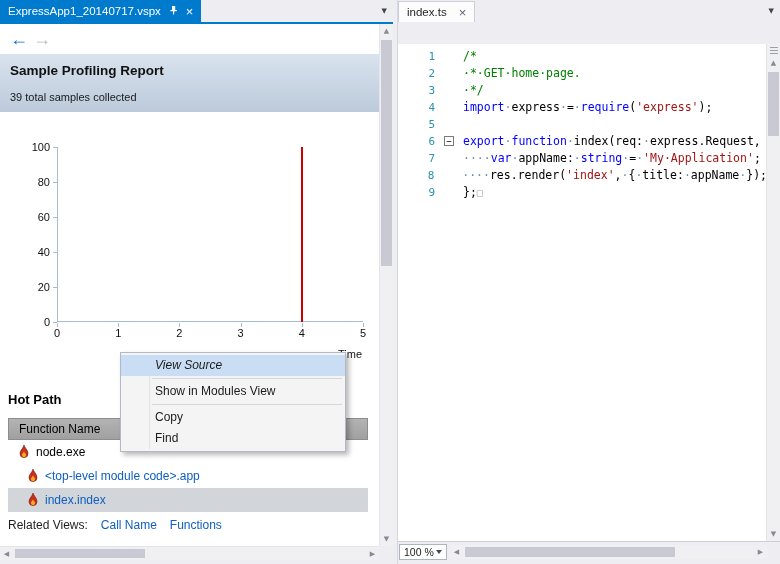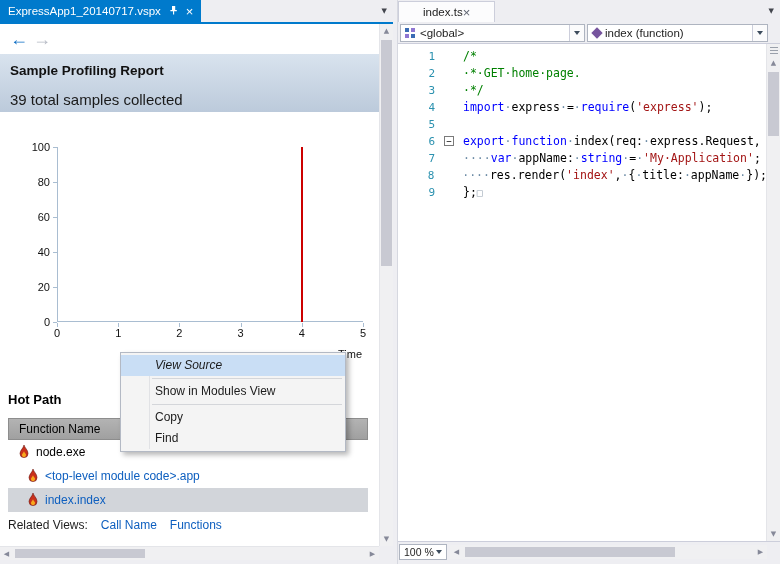--- a/index.html
+++ b/index.html
@@ -12,33 +12,33 @@
   #splitter   { position:absolute; left:393px; top:0; width:4px; height:564px; background:#eeeef2; }
   #right-pane { position:absolute; left:397px; top:0; width:383px; height:564px; border-left:1px solid #d6d8e0; }
 
   
   .tabbar { position:absolute; left:0; top:0; right:0; height:22px; background:#eeeef2; }
   #left-pane .tab { position:absolute; left:0; top:0; height:22px; background:#007acc; color:#fff;
     display:flex; align-items:center; gap:7px; padding:0 8px; font-size:11.5px; }
   .tab-underline { position:absolute; left:0; top:22px; width:100%; height:2px; background:#007acc; }
   #right-pane .tab { position:absolute; left:0; top:1px; height:21px; background:#fcfcfd;
     border:1px solid #cccedb; border-bottom:none; color:#1e1e1e;
-    display:flex; align-items:center; gap:0; padding:0 24px; font-size:11.5px; }
+    display:flex; align-items:center; gap:12px; padding:0 8px; font-size:11.5px; }
   .closex-light { color:#fff; font-size:13px; line-height:13px; cursor:default; }
   .closex-dark  { color:#5d6370; font-size:13px; line-height:13px; }
   .tab-overflow { position:absolute; right:6px; top:7px; font:7px "DejaVu Sans",sans-serif; color:#42454d; }
 
   
   #left-content { position:absolute; left:0; top:24px; width:379px; height:522px; background:#fff; overflow:hidden; }
   .nav-back { position:absolute; left:10px; top:5px; font-size:18px; font-weight:bold; color:#0f6fc5; }
   .nav-fwd  { position:absolute; left:33px; top:5px; font-size:18px; font-weight:bold; color:#b7bbc5; }
   #report-band { position:absolute; left:0; top:30px; width:379px; height:58px;
     background:linear-gradient(180deg,#d9e3ee 0%,#bccadb 100%); }
   .band-title { margin:9px 0 13px 10px; font-size:13.5px; font-weight:bold; color:#111; }
-  .band-sub   { margin:9px 0 0 10px; font-size:15px; color:#1a1a1a; }
+  .band-sub   { margin:9px 0 0 10px; font-size:11px; color:#1a1a1a; }
 
   
   #chart { position:absolute; left:0; top:115px; width:379px; height:226px; }
   #plot  { position:absolute; left:57px; top:8px; width:306px; height:175px;
            border-left:1px solid #a9bdd1; border-bottom:1px solid #a9bdd1; }
   .ytick { position:absolute; text-align:right; font-size:11px; color:#111; }
   .xtick { position:absolute; text-align:center; font-size:11px; color:#111; }
   .tick  { position:absolute; background:#a9bdd1; }
   .spike { position:absolute; width:2px; }
   .xaxis-title { position:absolute; font-size:11px; color:#111; }
@@ -229,36 +229,20 @@
 
   <section id="right-pane">
     <div class="tabbar">
       <div class="tab">
         <span>index.ts</span>
         <span class="closex-dark">×</span>
       </div>
       <span class="tab-overflow">▼</span>
     </div>
 
-    <div id="navbar">
-      <div id="combo-scope" class="combo">
-        <span class="grid-icon"></span>
-        <span class="combo-text">&lt;global&gt;</span>
-        <span class="combo-btn">
-            <i class="tri"></i>
-          </span>
-      </div>
-      <div id="combo-member" class="combo">
-        <span class="method-icon"></span>
-        <span class="combo-text">index (function)</span>
-        <span class="combo-btn">
-            <i class="tri"></i>
-          </span>
-      </div>
-    </div>
 
     <div id="editor">
       <div id="code-lines">
           <div class="code-line"><span class="ln">1</span><span class="fold-margin"></span><span class="code-text"><span class="tk-com">/*</span></span></div>
           <div class="code-line"><span class="ln">2</span><span class="fold-margin"></span><span class="code-text"><span class="tk-com">·*·GET·home·page.</span></span></div>
           <div class="code-line"><span class="ln">3</span><span class="fold-margin"></span><span class="code-text"><span class="tk-com">·*/</span></span></div>
           <div class="code-line"><span class="ln">4</span><span class="fold-margin"></span><span class="code-text"><span class="tk-kw">import</span><span class="tk-ws">·</span><span class="tk-pl">express</span><span class="tk-ws">·</span><span class="tk-pl">=</span><span class="tk-ws">·</span><span class="tk-kw">require</span><span class="tk-pl">(</span><span class="tk-str">'express'</span><span class="tk-pl">);</span></span></div>
           <div class="code-line"><span class="ln">5</span><span class="fold-margin"></span><span class="code-text"></span></div>
           <div class="code-line"><span class="ln">6</span><span class="fold-margin"><span class="fold-box">−</span></span><span class="code-text"><span class="tk-kw">export</span><span class="tk-ws">·</span><span class="tk-kw">function</span><span class="tk-ws">·</span><span class="tk-pl">index(req:</span><span class="tk-ws">·</span><span class="tk-pl">express.Request,</span></span></div>
           <div class="code-line"><span class="ln">7</span><span class="fold-margin"></span><span class="code-text"><span class="tk-ws">····</span><span class="tk-kw">var</span><span class="tk-ws">·</span><span class="tk-pl">appName:</span><span class="tk-ws">·</span><span class="tk-kw">string</span><span class="tk-ws">·</span><span class="tk-pl">=</span><span class="tk-ws">·</span><span class="tk-str">'My·Application'</span><span class="tk-pl">;</span></span></div>

